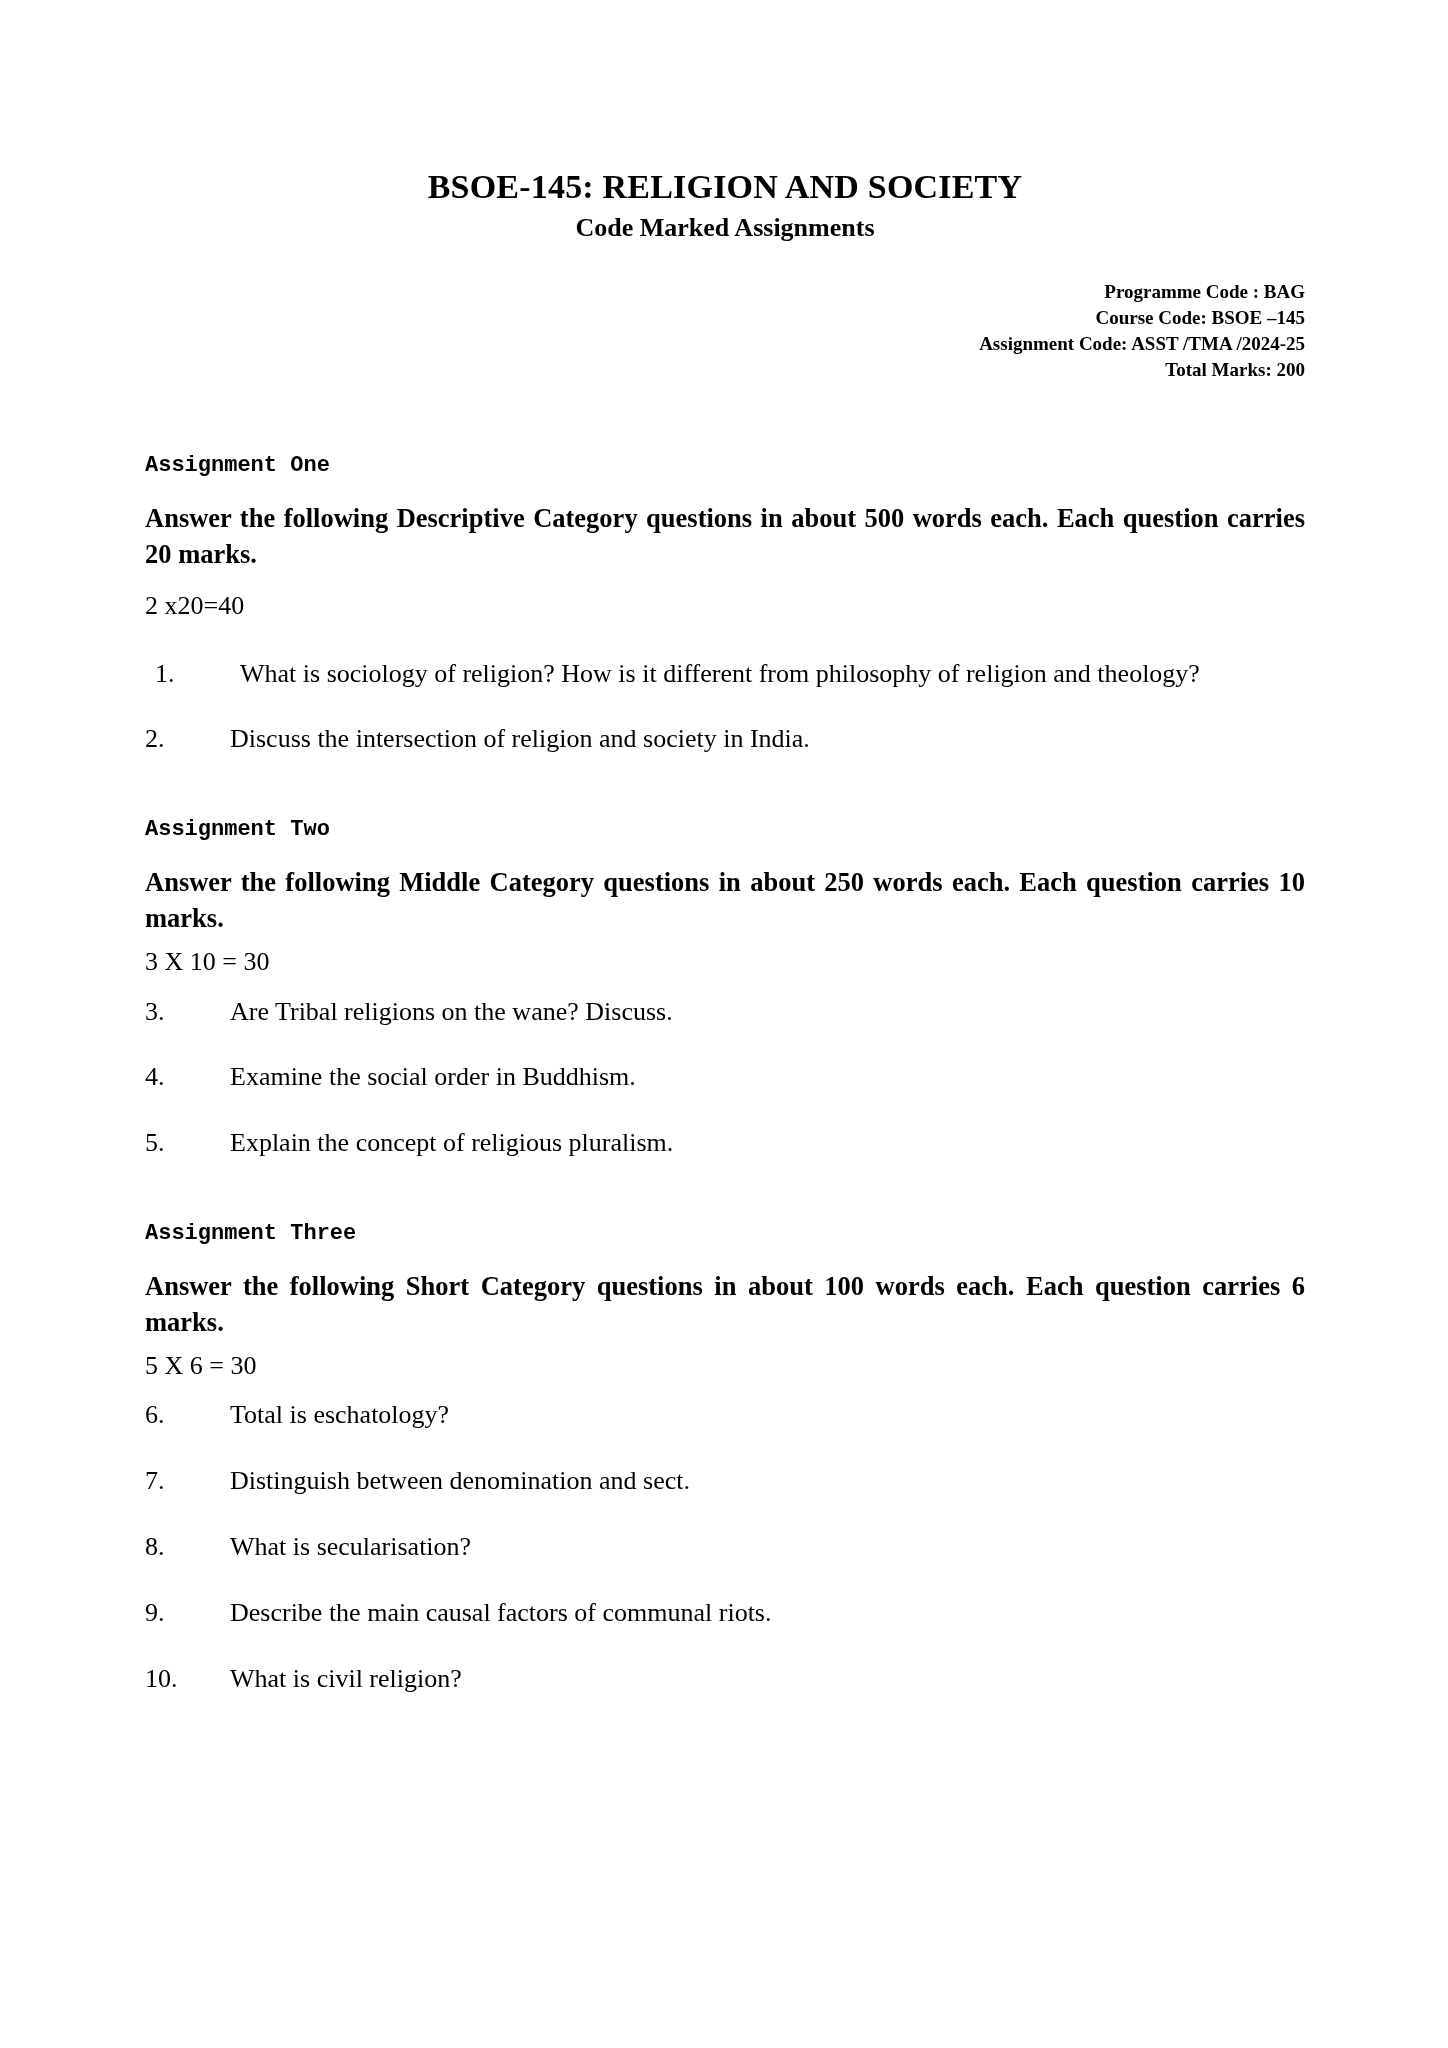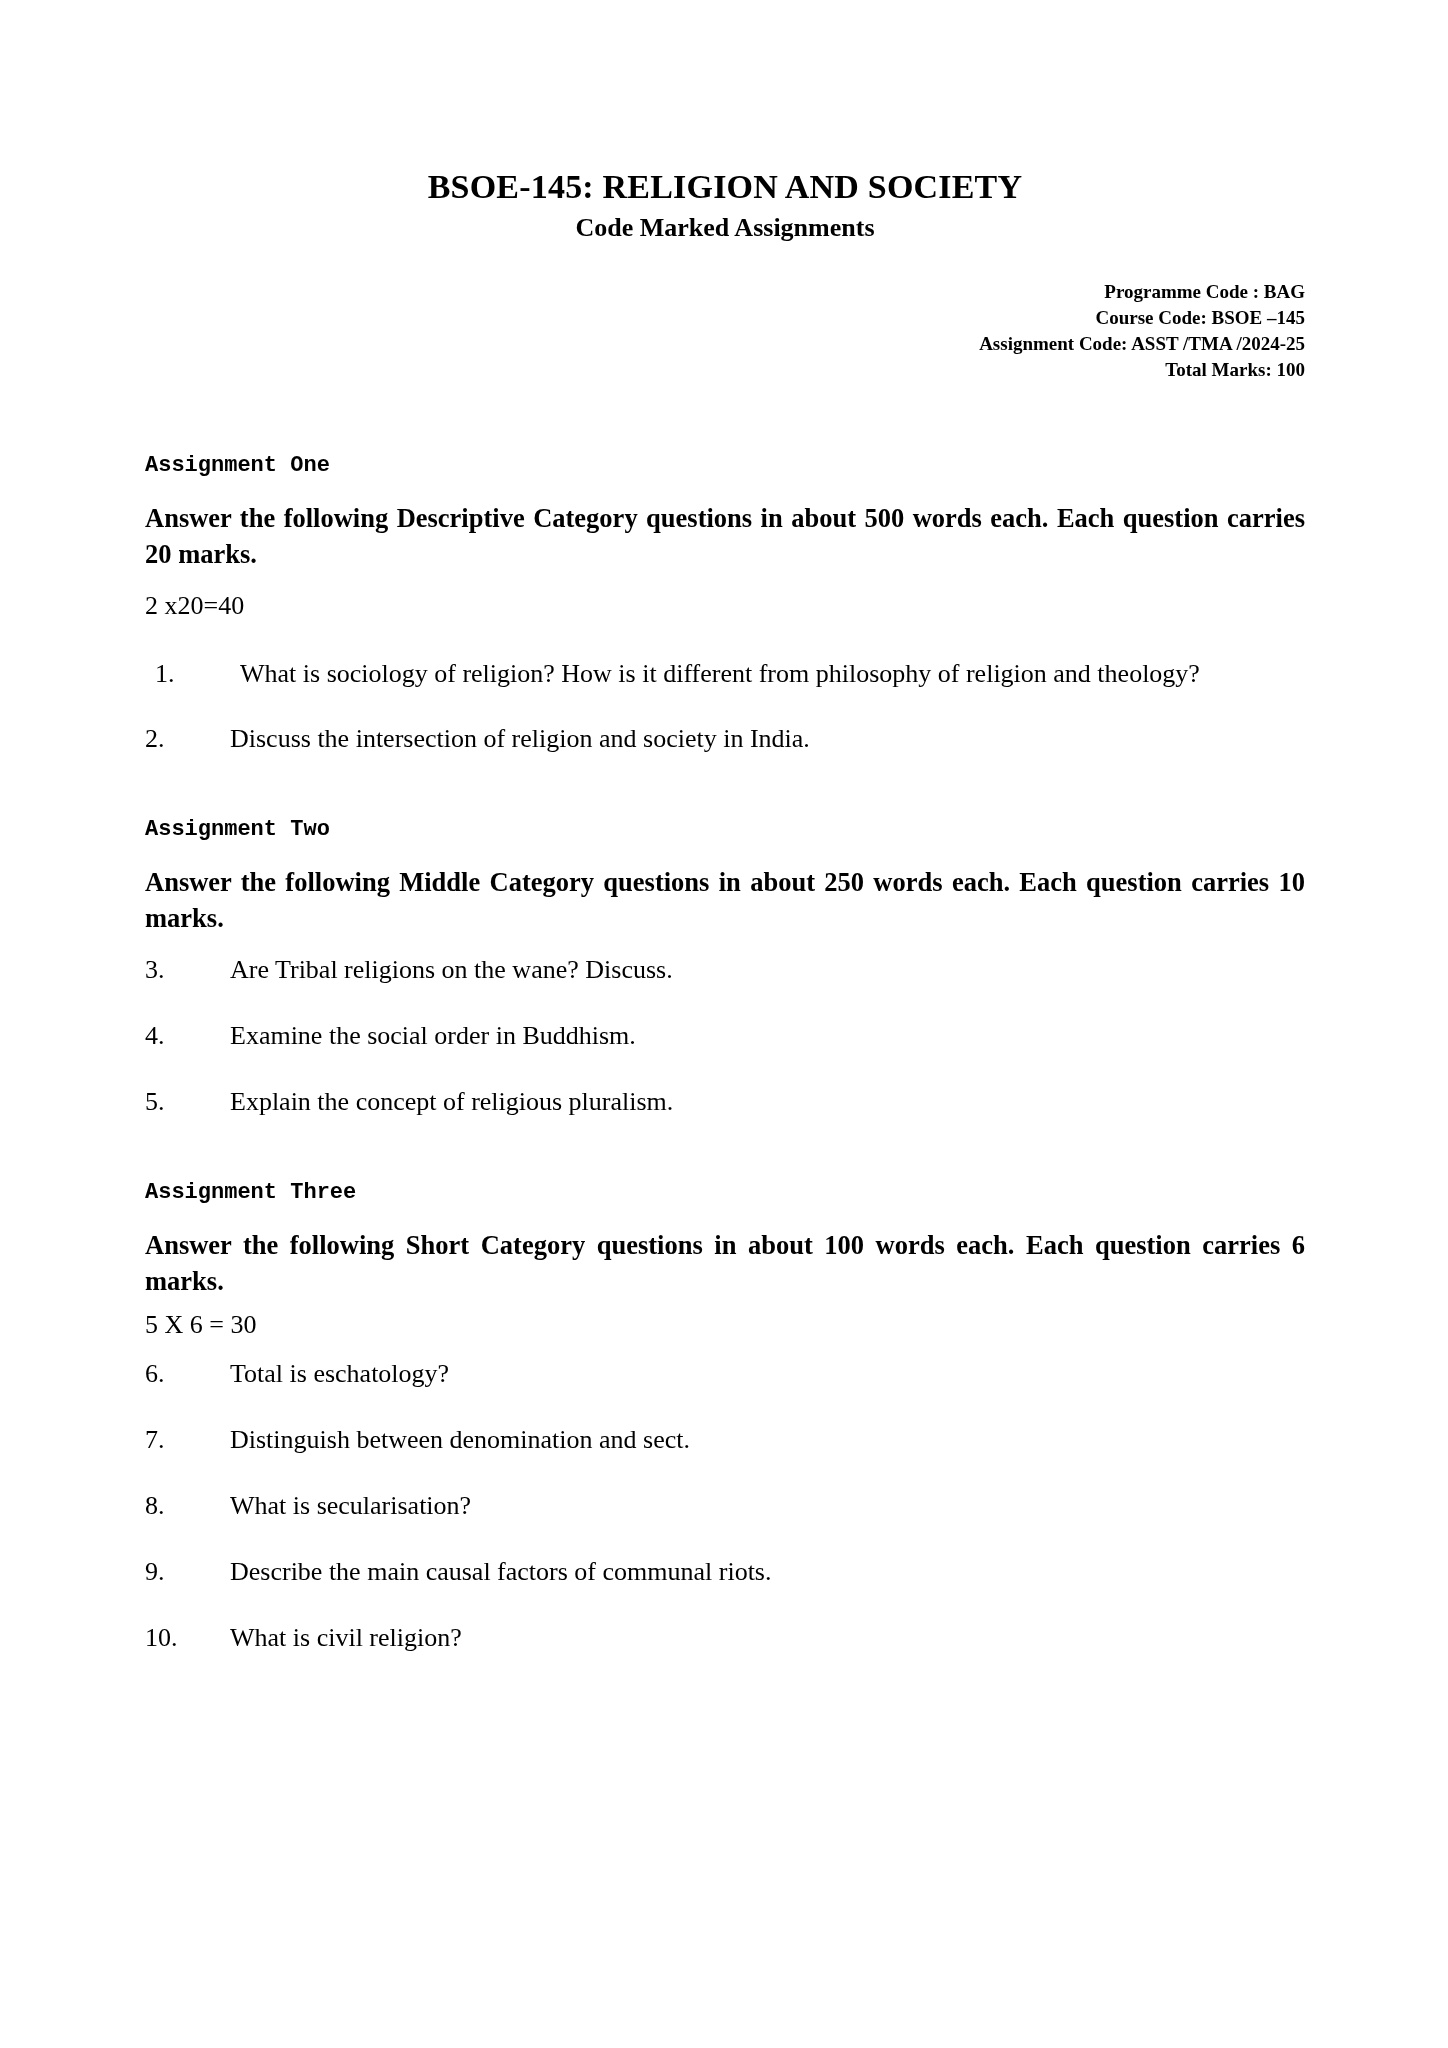--- a/index.html
+++ b/index.html
@@ -140,21 +140,21 @@
   <div class="content">
 
     <h1 class="doc-title">BSOE-145: RELIGION AND SOCIETY</h1>
 
     <h2 class="doc-subtitle">Code Marked Assignments</h2>
 
     <div class="meta-block">
       <span class="meta-line">Programme Code : BAG</span>
       <span class="meta-line">Course Code: BSOE –145</span>
       <span class="meta-line">Assignment Code: ASST /TMA /2024-25</span>
-      <span class="meta-line">Total Marks: 100</span>
+      <span class="meta-line">Total Marks: 200</span>
     </div>
 
     <h3 class="section-heading sec1-heading">Assignment One</h3>
 
     <p class="instruction">Answer the following Descriptive Category questions in about 500 words each. Each question carries 20 marks.</p>
 
     <p class="marks">2 x20=40</p>
 
     <ol class="qlist">
       <li class="qitem indent-extra q-gap-first">
@@ -164,20 +164,21 @@
       <li class="qitem">
         <span class="qnum">2.</span>
         <span class="qtext">Discuss the intersection of religion and society in India.</span>
       </li>
     </ol>
 
     <h3 class="section-heading sec2-heading">Assignment Two</h3>
 
     <p class="instruction">Answer the following Middle Category questions in about 250 words each. Each question carries 10 marks.</p>
 
+    <p class="marks marks-tight">3 X 10 = 30</p>
 
     <ol class="qlist">
       <li class="qitem q-after-marks">
         <span class="qnum">3.</span>
         <span class="qtext">Are Tribal religions on the wane? Discuss.</span>
       </li>
       <li class="qitem">
         <span class="qnum">4.</span>
         <span class="qtext">Examine the social order in Buddhism.</span>
       </li>

